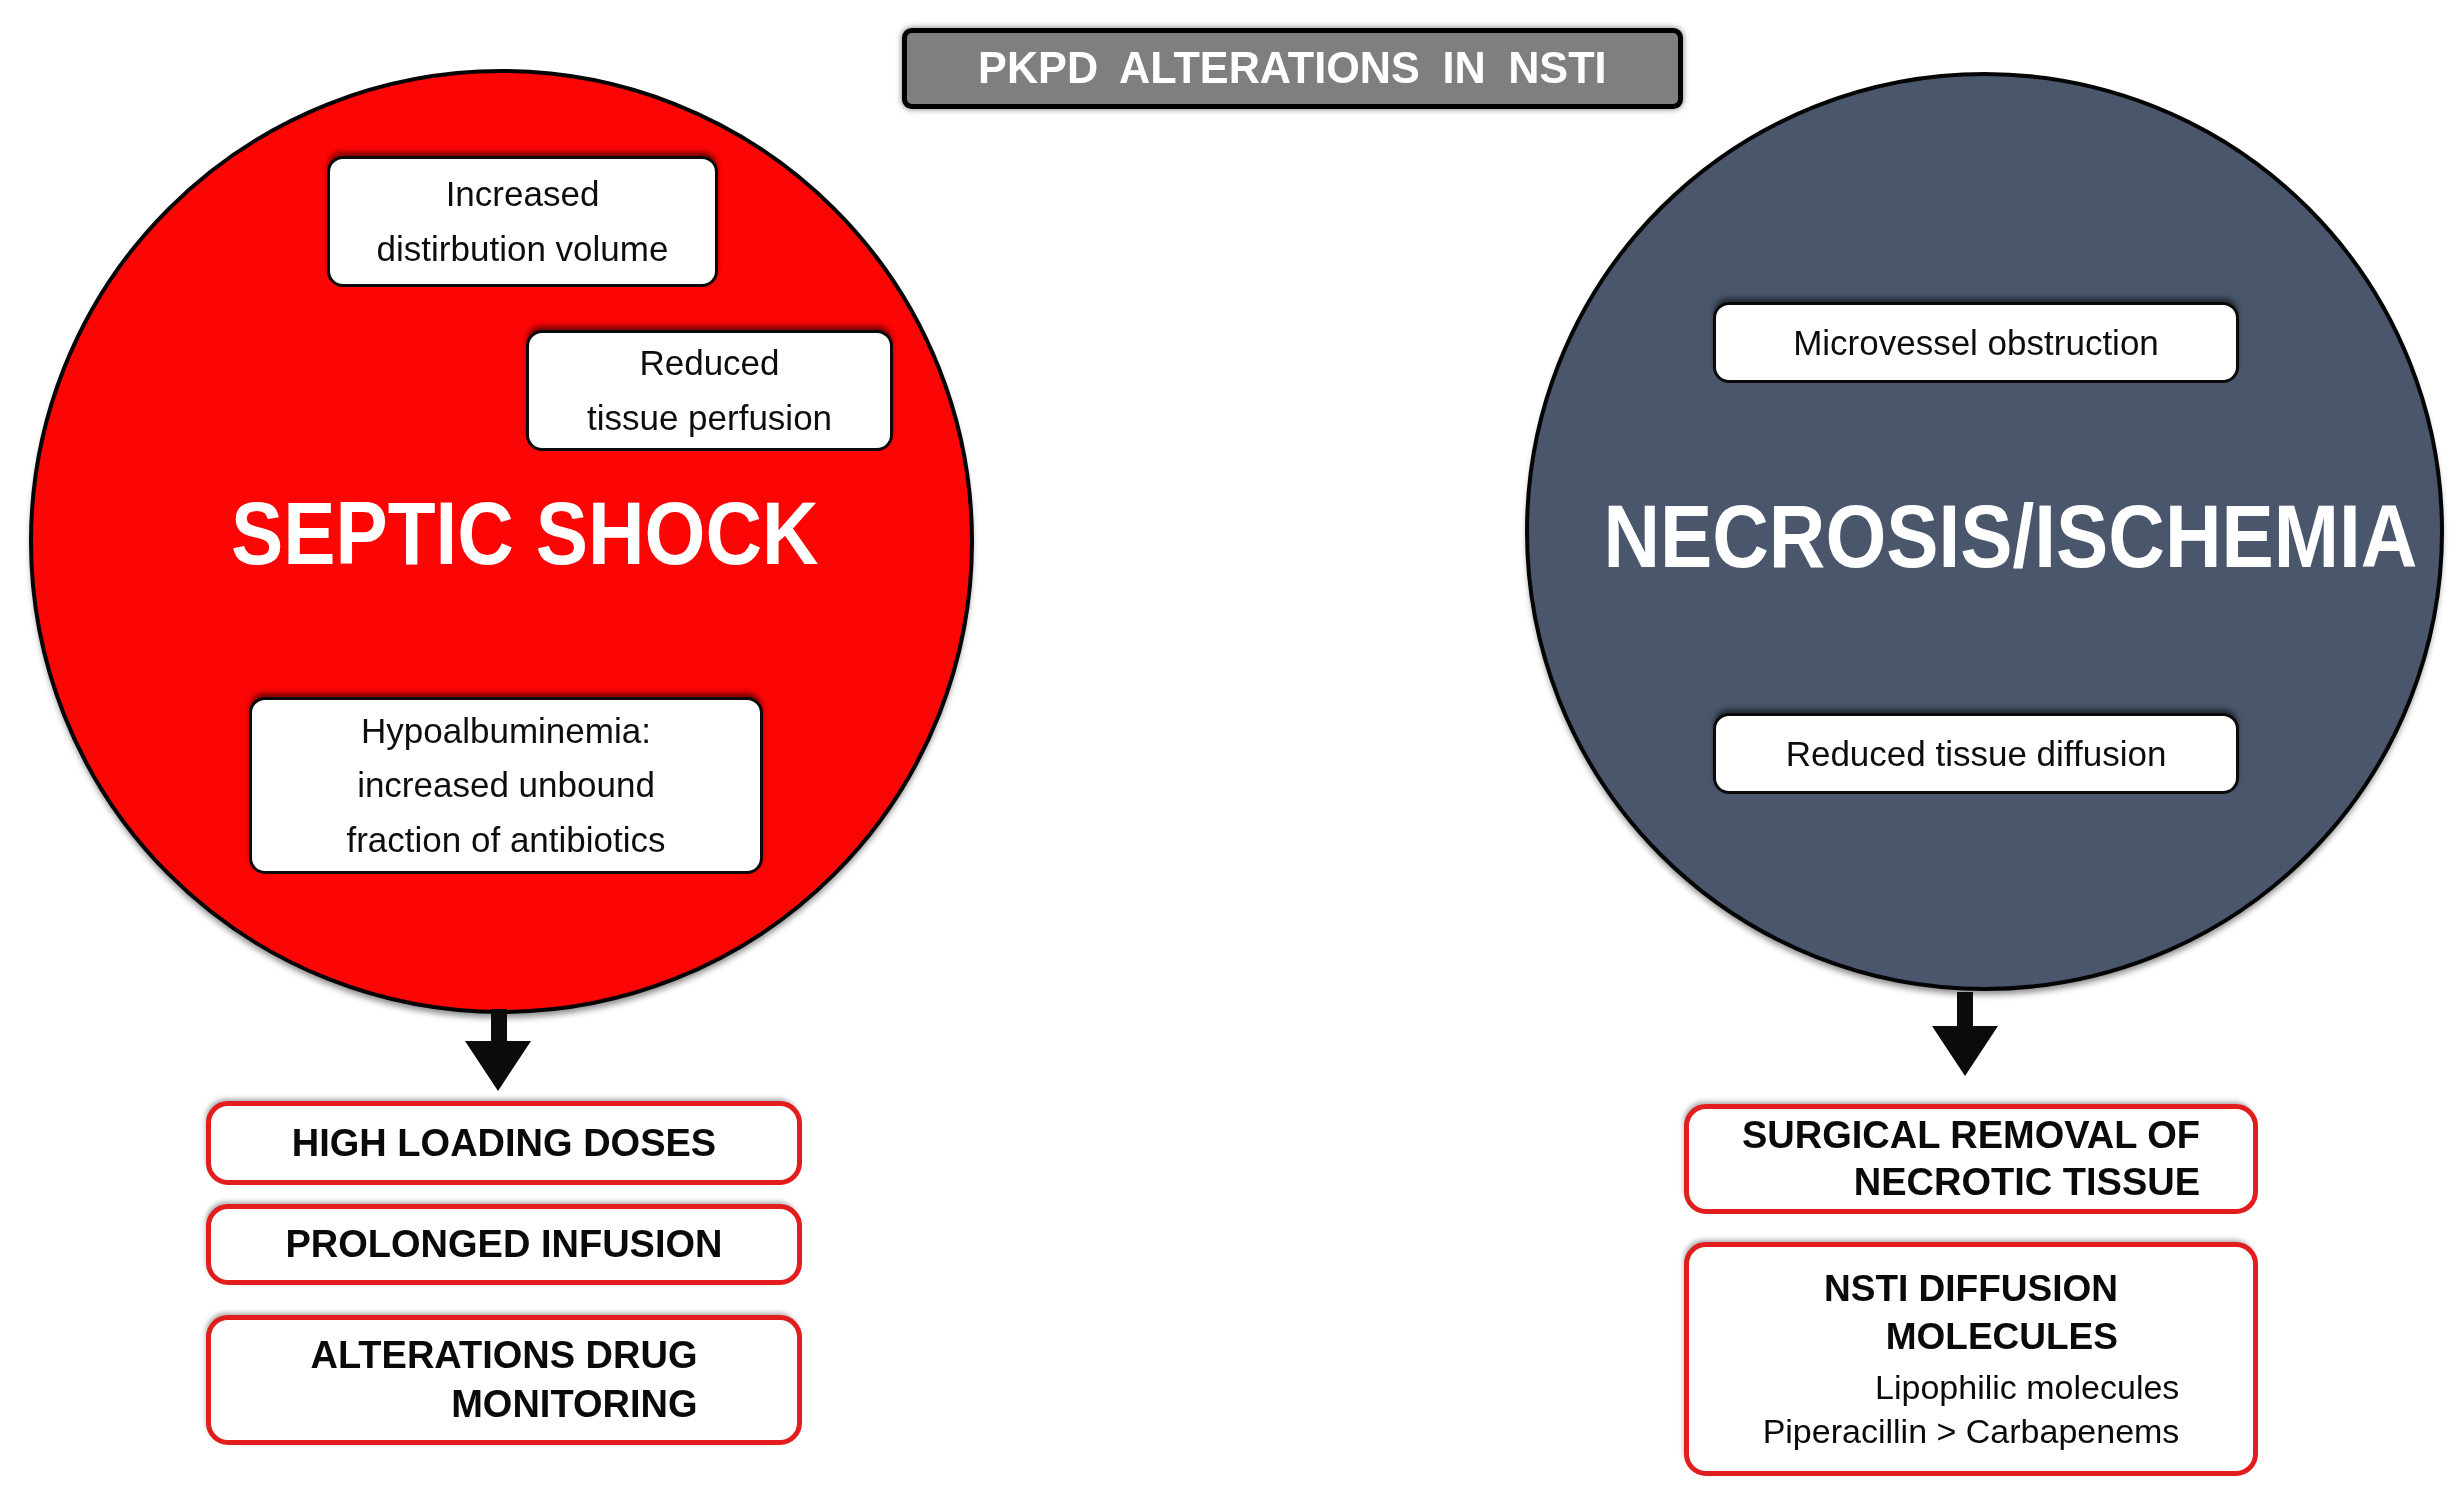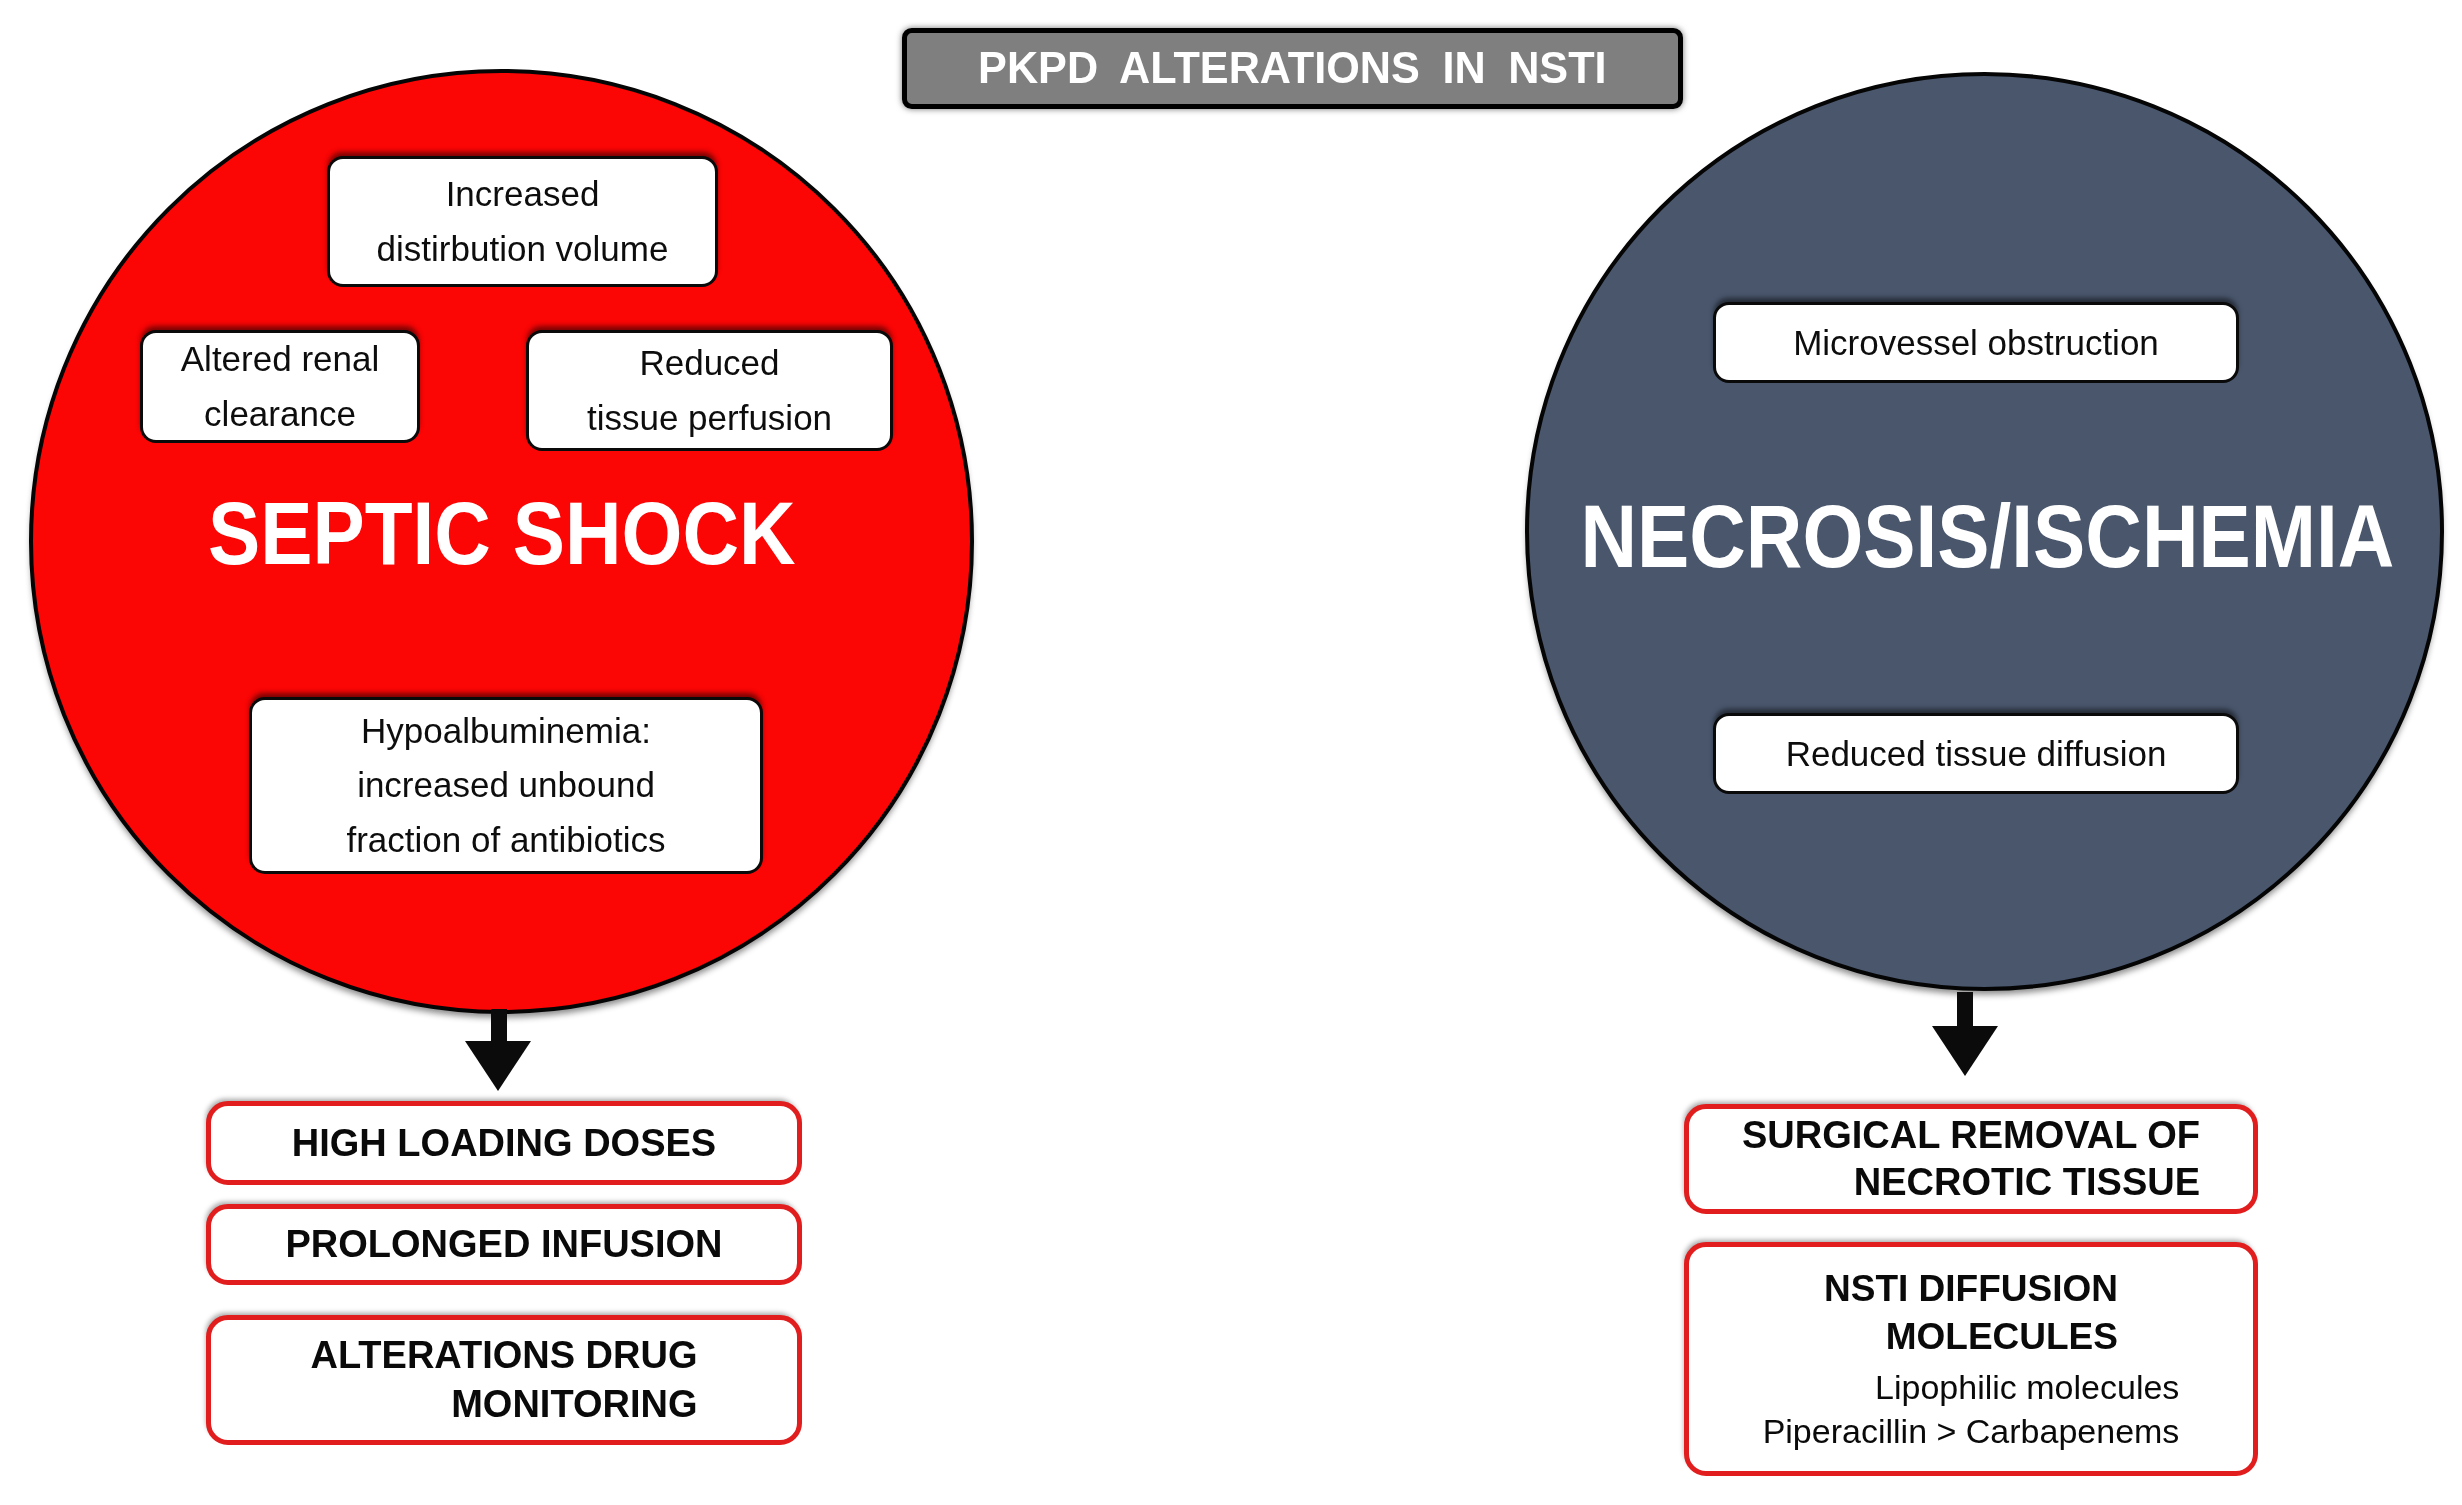--- a/index.html
+++ b/index.html
@@ -22,21 +22,21 @@
   }
 
   
   .circle{position:absolute;border-radius:50%;border:4.3px solid #050505;box-sizing:border-box;
     box-shadow:0 5.5px 6.1px -1.8px rgba(0,0,0,0.45);}
   .circle.septic{left:29px;top:69px;width:945px;height:945px;background:#fb0505;}
   .circle.necrosis{left:1525px;top:72px;width:919px;height:919px;background:#49566c;}
 
   .circle-title{
     position:absolute;text-align:center;color:#ffffff;font-weight:bold;
-    font-size:89px;line-height:1;
+    font-size:89px;line-height:1;padding-left:23px;
   }
   .circle-title span{display:inline-block;transform:scaleX(0.88);transform-origin:center;}
   .circle-title.septic{left:29px;width:945px;top:489px;}
   .circle-title.necrosis{left:1525px;width:919px;top:492px;}
 
   
   .factor{
     position:absolute;background:#ffffff;border:3.1px solid #0a0a0a;border-radius:16px;
     box-shadow:0 -5.5px 4.9px -1.8px rgba(0,0,0,0.5);
     display:flex;align-items:center;justify-content:center;text-align:center;
@@ -82,22 +82,20 @@
   <div class="title-box">
     <div class="t">PKPD ALTERATIONS IN NSTI</div>
   </div>
 
   <div class="circle septic"></div>
   <div class="circle-title septic">
     <span>SEPTIC SHOCK</span>
   </div>
   <div class="factor f-dist multiline">Increased
 distirbution volume</div>
-  <div class="factor f-renal multiline">Altered renal
-clearance</div>
   <div class="factor f-perf multiline">Reduced
 tissue perfusion</div>
   <div class="factor f-hypo multiline">Hypoalbuminemia:
 increased unbound
 fraction of antibiotics</div>
 
   <div class="circle necrosis"></div>
   <div class="circle-title necrosis">
     <span>NECROSIS/ISCHEMIA</span>
   </div>

